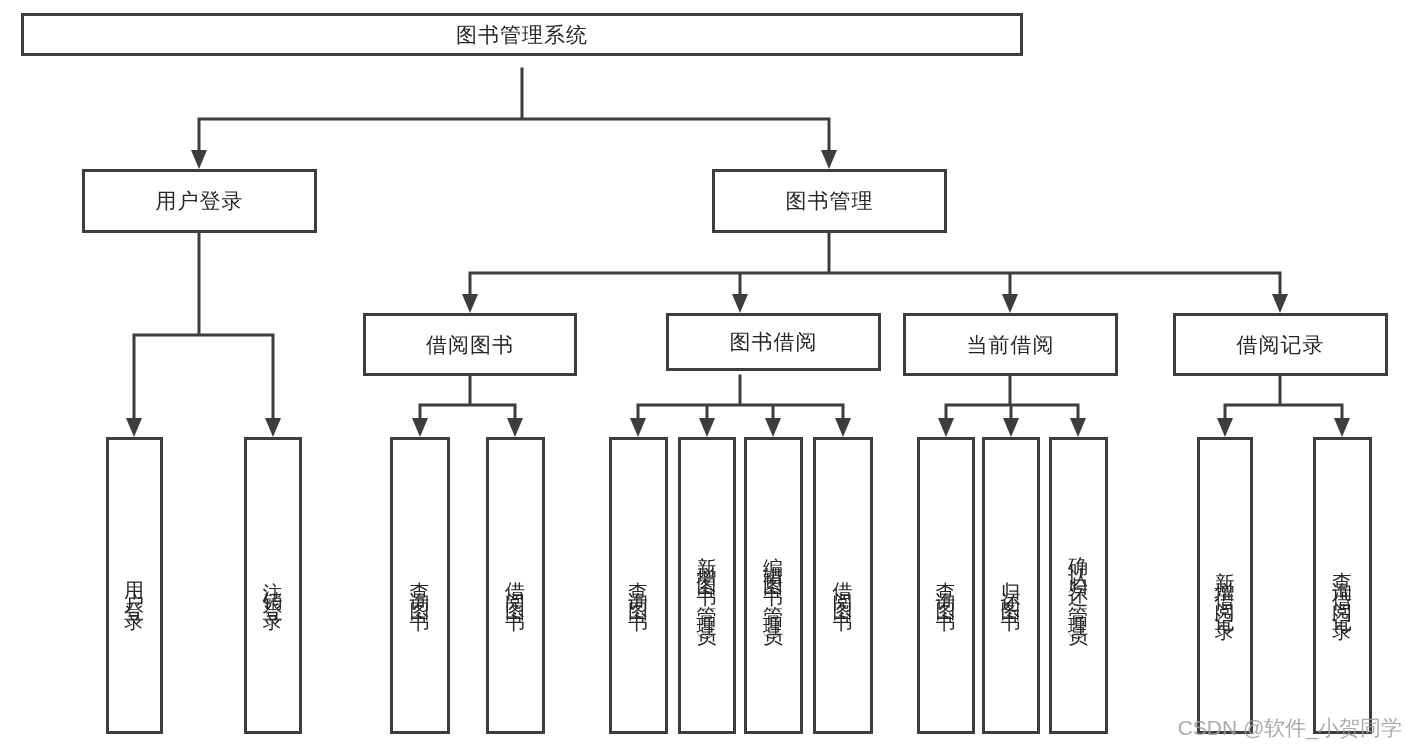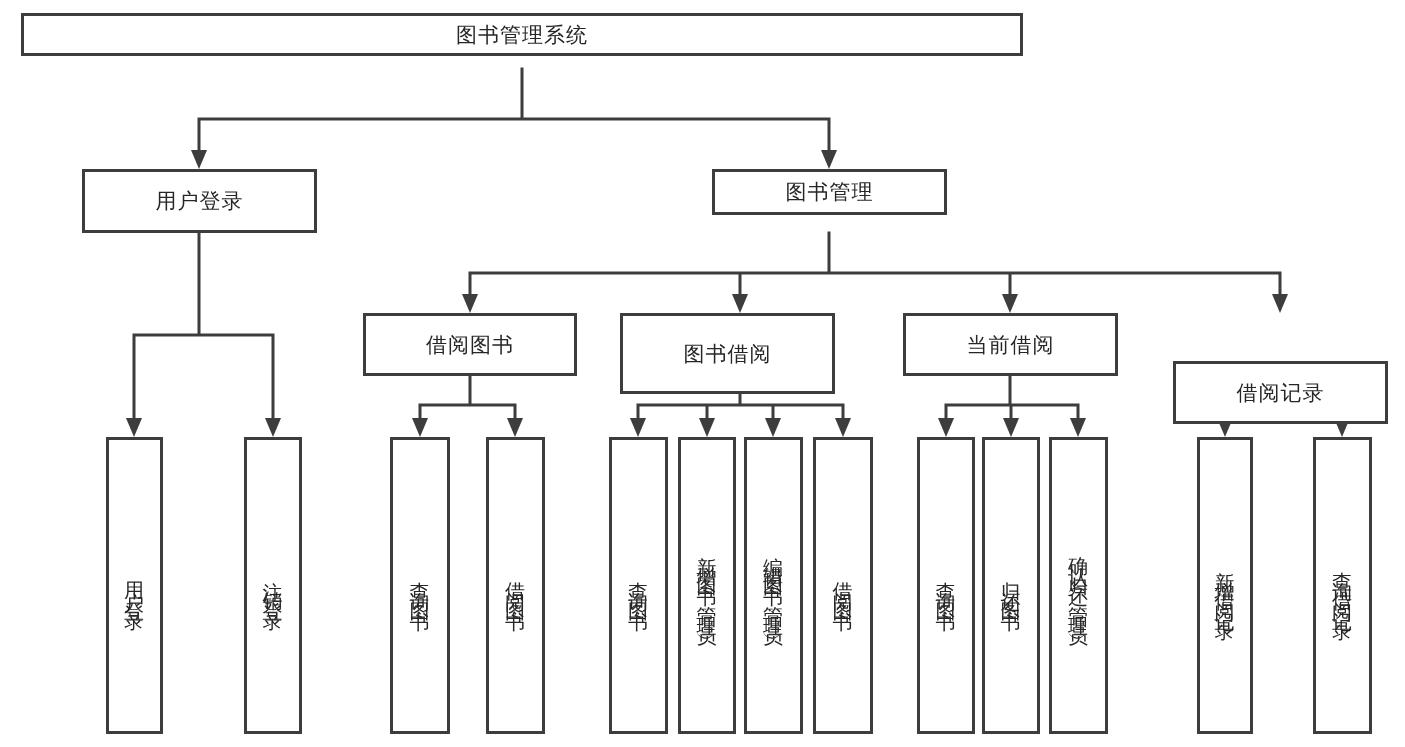--- a/index.html
+++ b/index.html
@@ -103,34 +103,34 @@
     </g>
   </svg>
 
   <div class="box" style="left:21px; top:13px; width:1002px; height:43px;">
     <span class="hlabel">图书管理系统</span>
   </div>
 
   <div class="box" style="left:82px; top:169px; width:235px; height:64px;">
     <span class="hlabel">用户登录</span>
   </div>
-  <div class="box" style="left:712px; top:169px; width:235px; height:46px;">
+  <div class="box" style="left:712px; top:169px; width:235px; height:64px;">
     <span class="hlabel">图书管理</span>
   </div>
 
   <div class="box" style="left:363px; top:313px; width:214px; height:63px;">
     <span class="hlabel">借阅图书</span>
   </div>
-  <div class="box" style="left:620px; top:313px; width:215px; height:81px;">
+  <div class="box" style="left:666px; top:313px; width:215px; height:58px;">
     <span class="hlabel">图书借阅</span>
   </div>
   <div class="box" style="left:903px; top:313px; width:215px; height:63px;">
     <span class="hlabel">当前借阅</span>
   </div>
-  <div class="box" style="left:1173px; top:313px; width:215px; height:63px;margin-top:48px;">
+  <div class="box" style="left:1173px; top:313px; width:215px; height:63px;">
     <span class="hlabel">借阅记录</span>
   </div>
 
   <div class="box" style="left:106px; top:437px; width:57px; height:297px;">
     <span class="vtext">用户登录</span>
   </div>
   <div class="box" style="left:244px; top:437px; width:58px; height:297px;">
     <span class="vtext">注销登录</span>
   </div>
 
@@ -164,14 +164,15 @@
     <span class="vtext">确认归还（管理员）</span>
   </div>
 
   <div class="box" style="left:1197px; top:437px; width:56px; height:297px;">
     <span class="vtext">新增借阅记录</span>
   </div>
   <div class="box" style="left:1313px; top:437px; width:59px; height:297px;">
     <span class="vtext">查询借阅记录</span>
   </div>
 
+  <div class="watermark">CSDN @软件_小贺同学</div>
 
 </div>
 
 </body></html>

